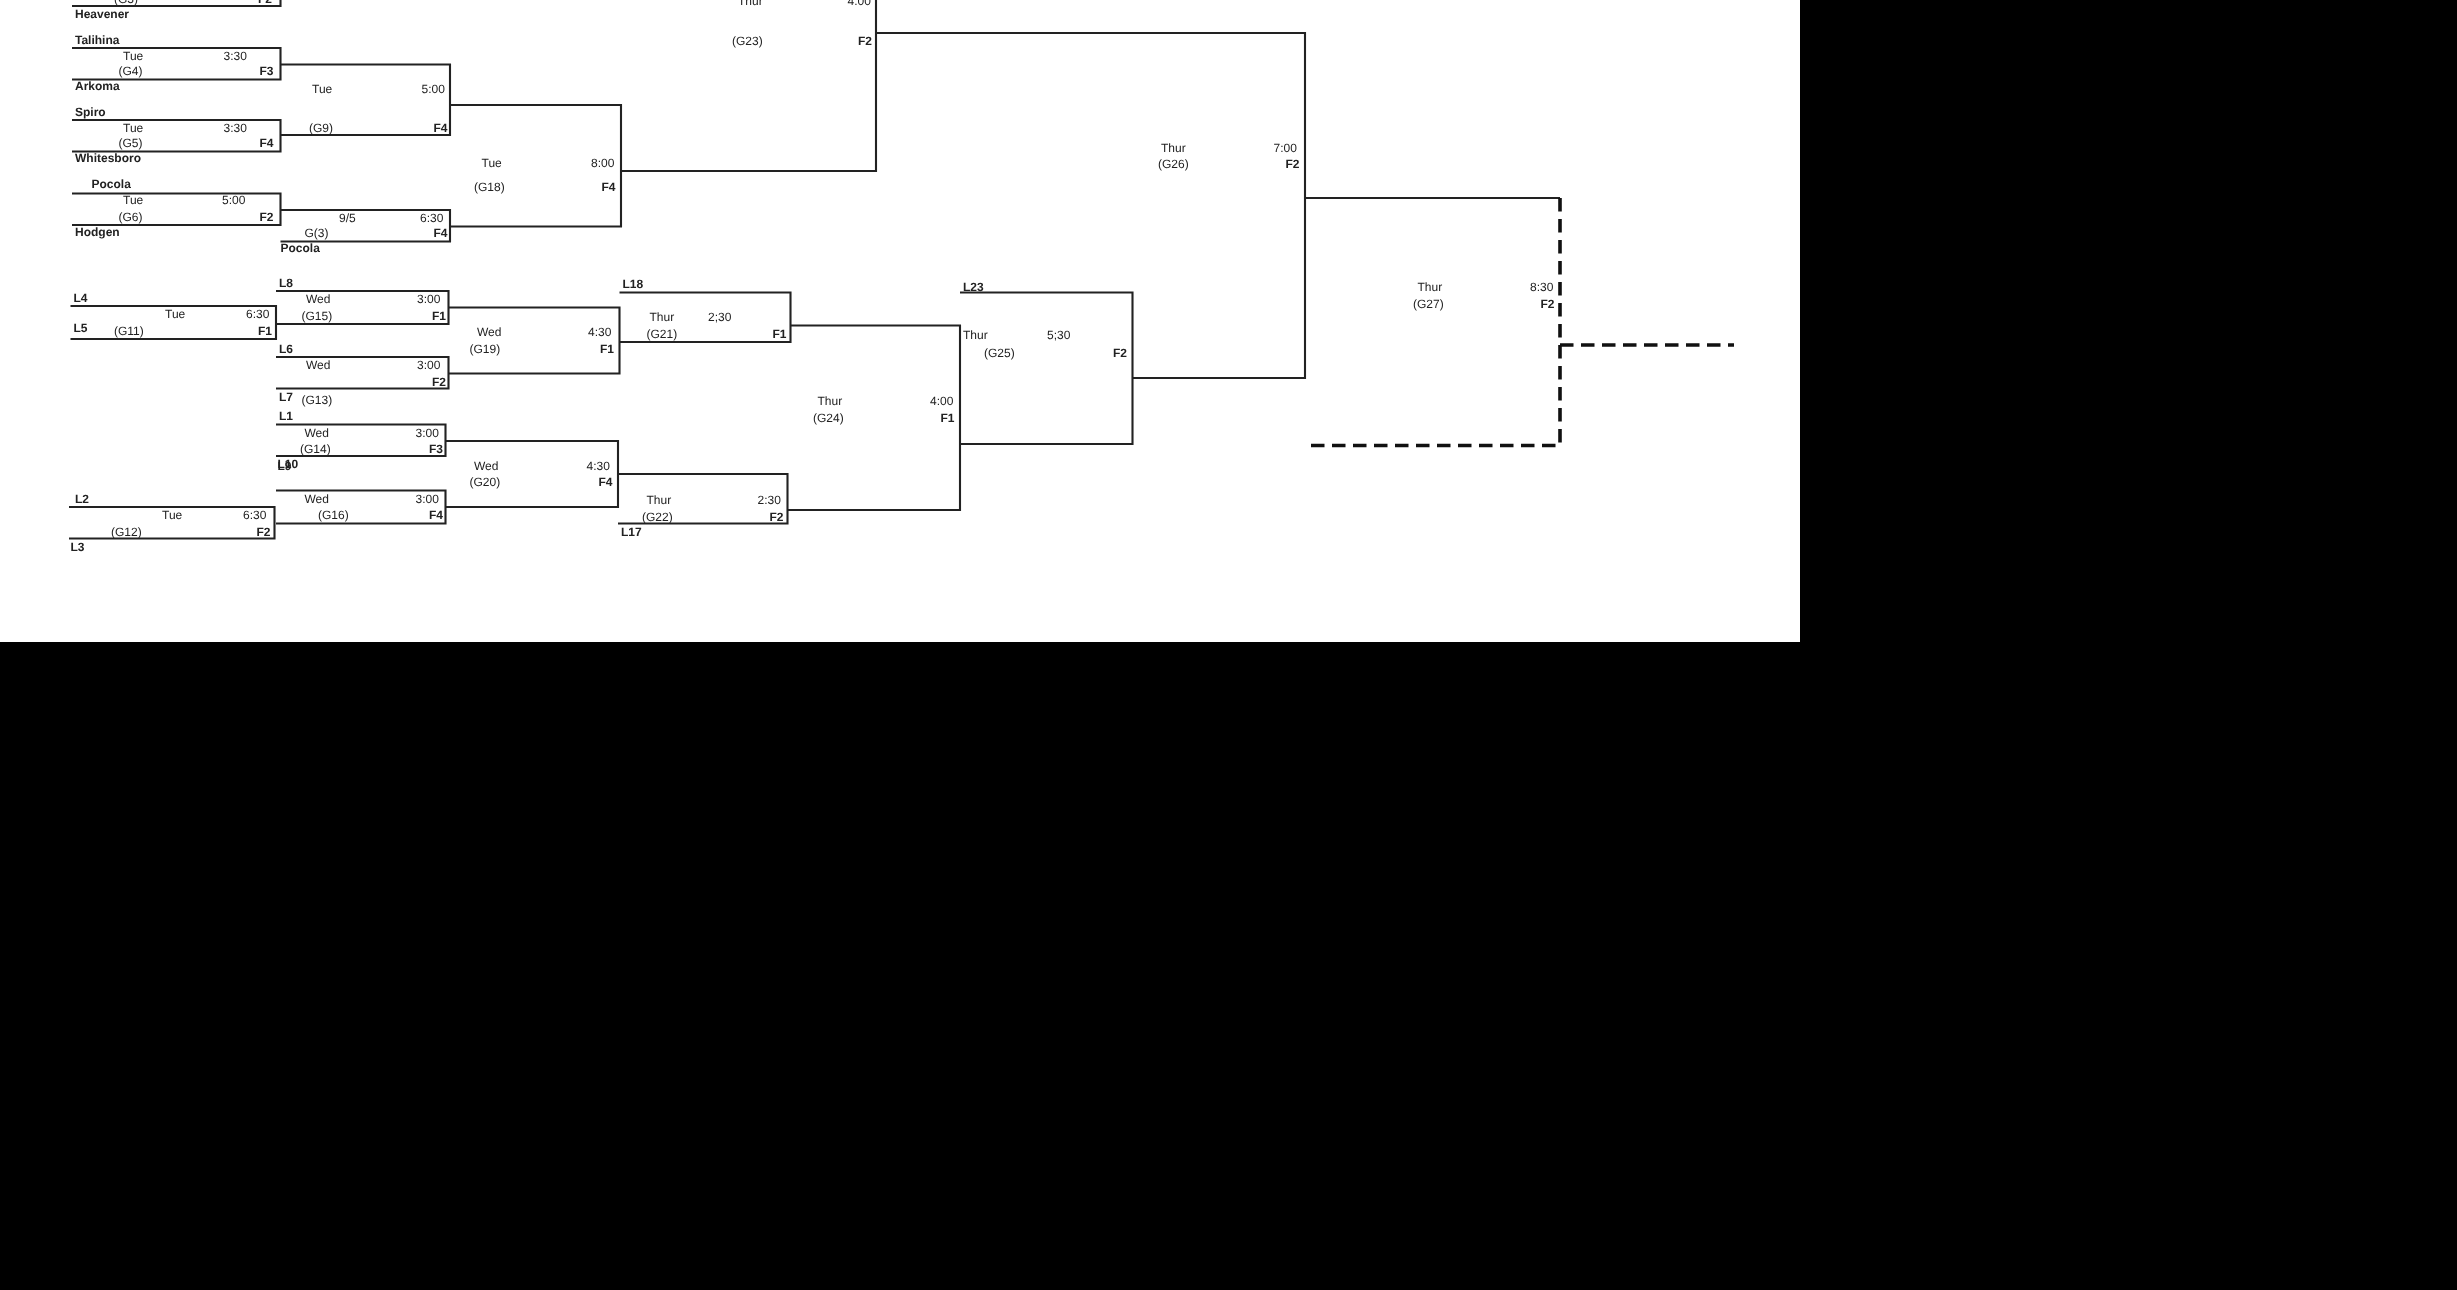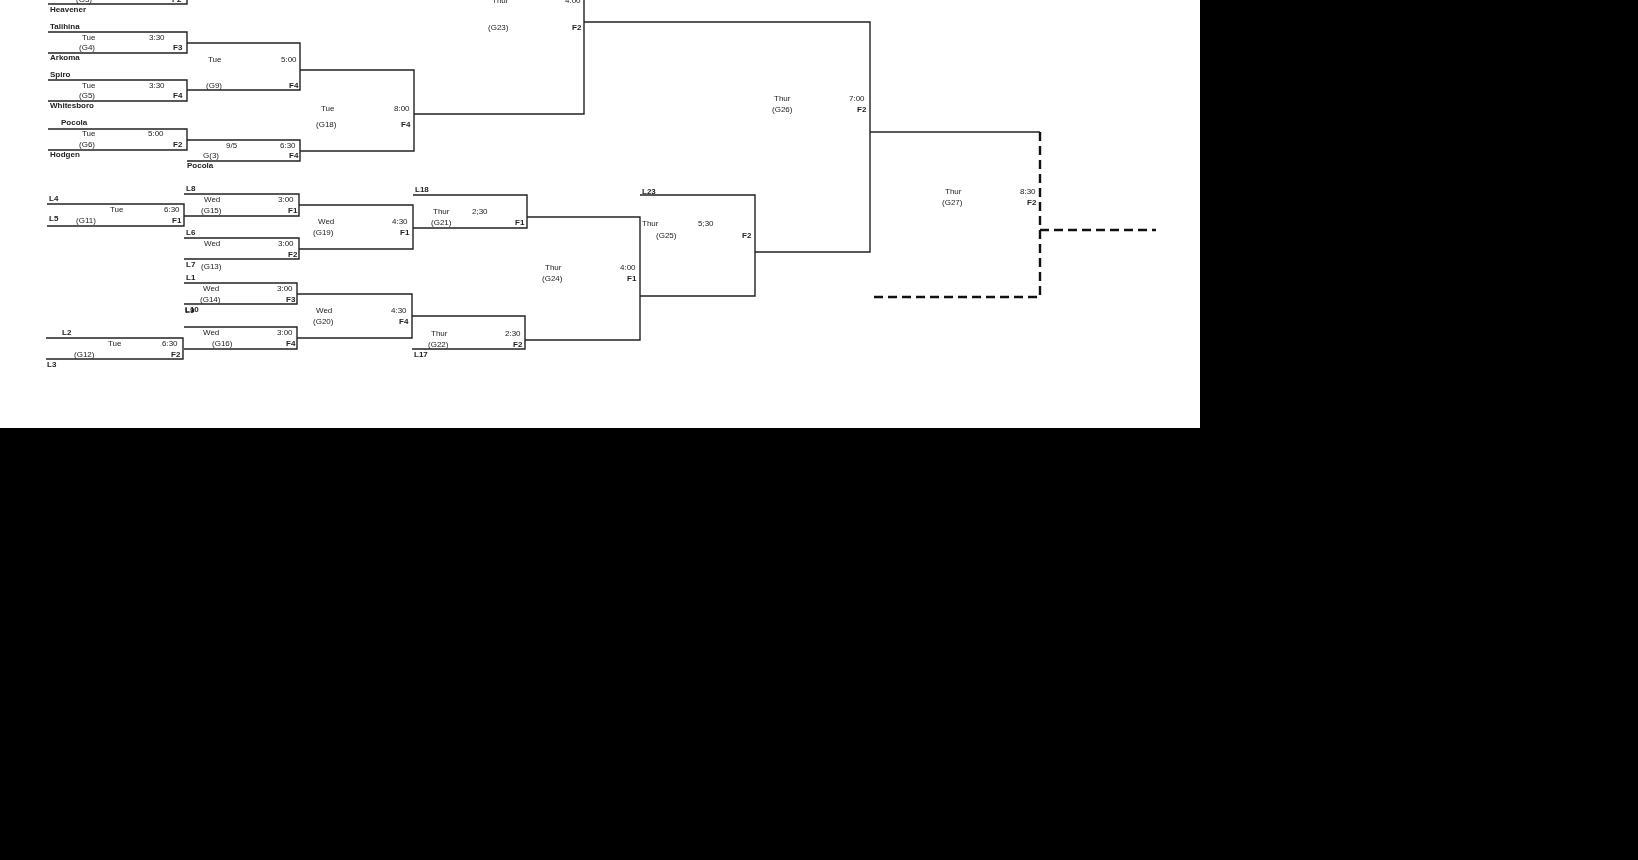--- a/index.html
+++ b/index.html
@@ -165,21 +165,21 @@
   <span class="lbl" style="left:203px;top:328px">Wed</span>
   <span class="lbl" style="left:277px;top:328px">3:00</span>
   <span class="lbl" style="left:212px;top:339px">(G16)</span>
   <span class="lbl b" style="left:286px;top:339px">F4</span>
 
   <span class="lbl" style="left:316px;top:306px">Wed</span>
   <span class="lbl" style="left:391px;top:306px">4:30</span>
   <span class="lbl" style="left:313px;top:317px">(G20)</span>
   <span class="lbl b" style="left:399px;top:317px">F4</span>
 
-  <span class="lbl b" style="left:62px;top:328px">L2</span>
+  <span class="lbl b" style="left:50px;top:328px">L2</span>
   <span class="lbl" style="left:108px;top:339px">Tue</span>
   <span class="lbl" style="left:162px;top:339px">6:30</span>
   <span class="lbl" style="left:74px;top:350px">(G12)</span>
   <span class="lbl b" style="left:171px;top:350px">F2</span>
   <span class="lbl b" style="left:47px;top:360px">L3</span>
 
   <span class="lbl" style="left:431px;top:329px">Thur</span>
   <span class="lbl" style="left:505px;top:329px">2:30</span>
   <span class="lbl" style="left:428px;top:340px">(G22)</span>
   <span class="lbl b" style="left:513px;top:340px">F2</span>

